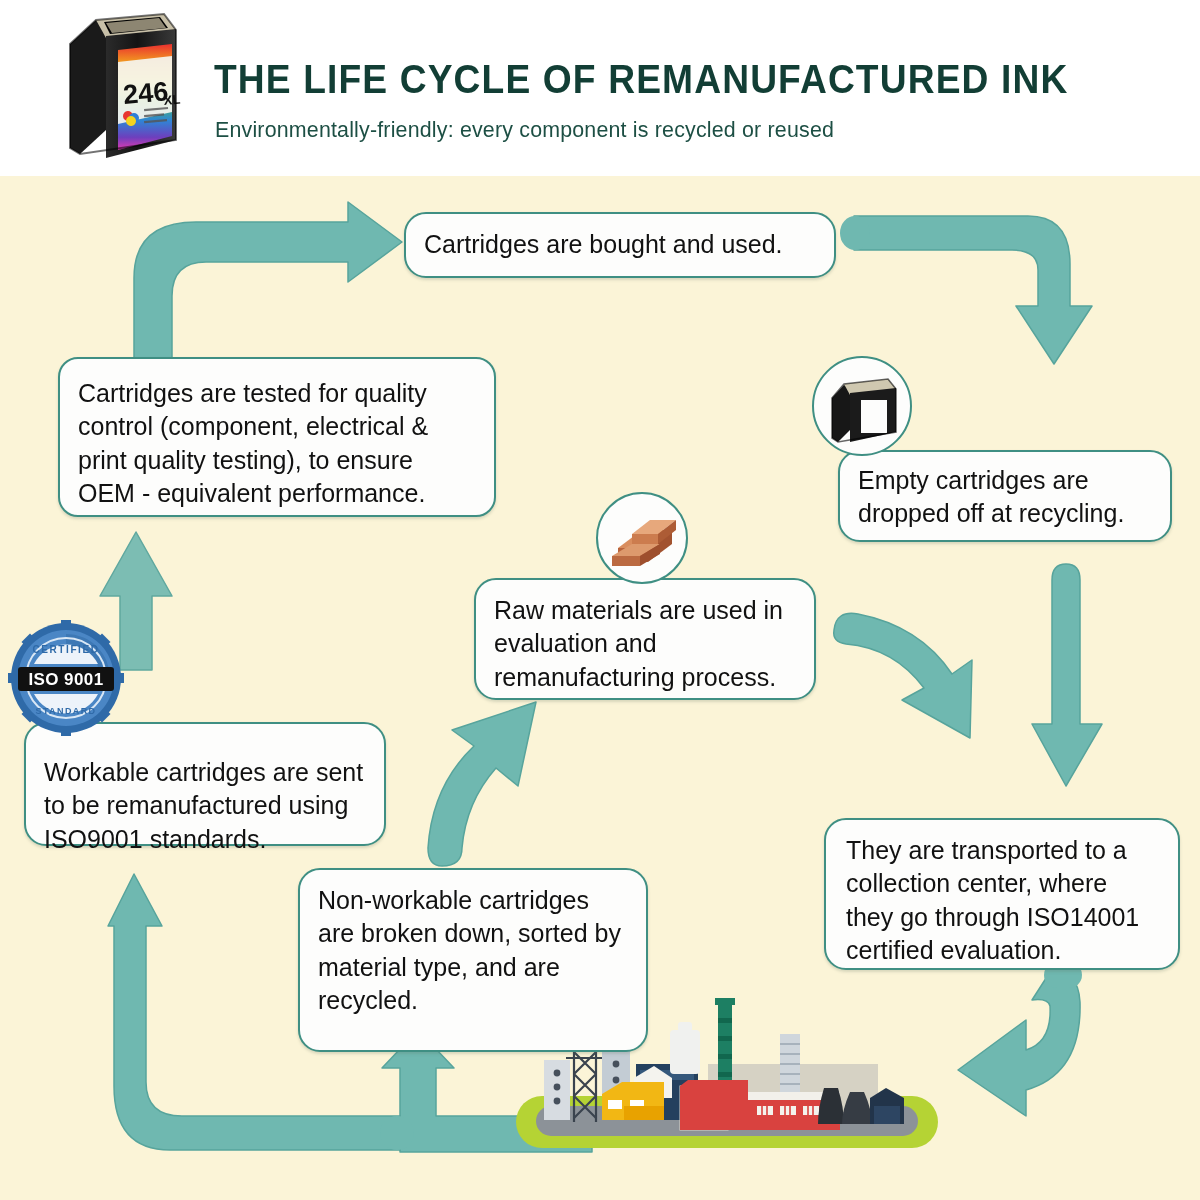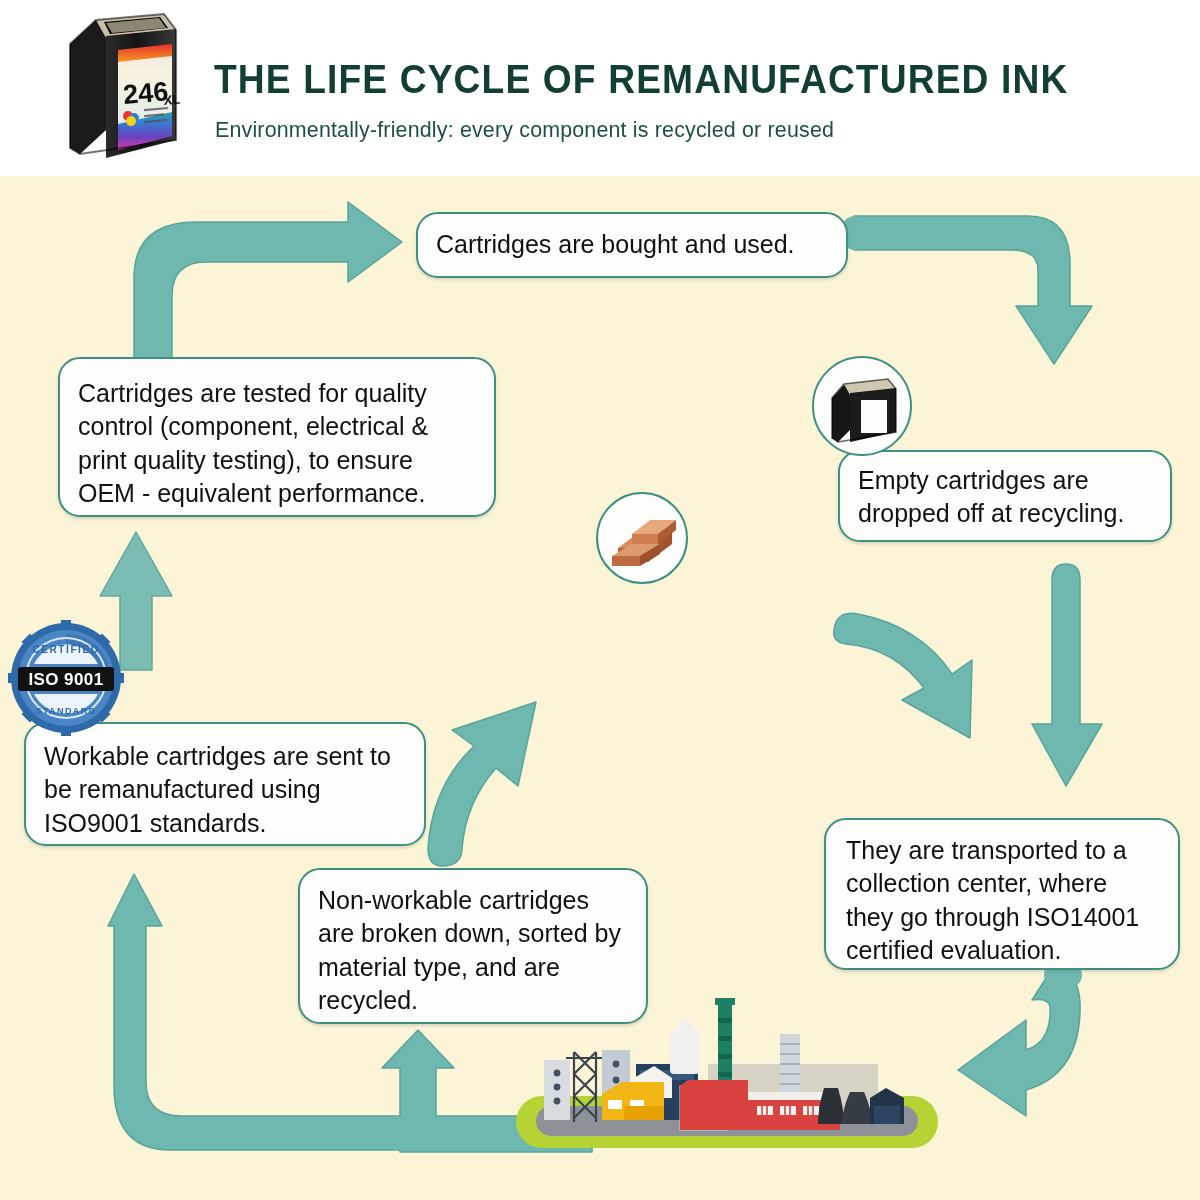--- a/index.html
+++ b/index.html
@@ -40,21 +40,21 @@
     background:#fdfdfc;
     border:2.5px solid #3f8f83;
     border-radius:22px;
     box-shadow:0 2px 3px rgba(90,110,90,.22);
     color:#111;
     font-size:25px;
     line-height:1.33;
     padding:12px 18px;
     z-index:6;
   }
-  .box.center-txt { display:flex; align-items:center;margin-left:12px; }
+  .box.center-txt { display:flex; align-items:center; }
 
   
   .badge {
     position:absolute; border-radius:50%;
     background:#fdfdfc; border:2.5px solid #3f8f83;
     z-index:9; overflow:hidden;
   }
 
   
   .arrow { position:absolute; z-index:3; }
@@ -327,34 +327,37 @@
 
       <path d="M358 110 L374 100 L392 110 L392 136 L358 136 Z" fill="#22344a"></path>
       <rect x="362" y="118" width="26" height="18" fill="#2d4562"></rect>
     </svg>
   </div>
 
   <div class="box center-txt" style="left:404px; top:212px; width:432px; height:66px;">
     <span>Cartridges are bought and used.</span>
   </div>
 
-  <div class="box" style="left:58px; top:357px; width:438px; height:160px; padding-top:18px;">
+  <div class="box" style="left:58px; top:357px; width:438px; height:160px; padding-top:18px;border-radius:20px;">
     <span>Cartridges are tested for quality control (component, electrical &amp; print quality testing), to ensure OEM - equivalent performance.</span>
   </div>
 
   <div class="box" style="left:838px; top:450px; width:334px; height:92px; ">
     <span>Empty cartridges are dropped off at recycling.</span>
   </div>
 
-
-  <div class="box" style="left:24px; top:722px; width:402px; height:124px; padding-top:16px;">
+  <div class="box" style="left:474px; top:578px; width:342px; height:122px; padding-top:14px;">
+    <span>Raw materials are used in evaluation and remanufacturing process.</span>
+  </div>
+
+  <div class="box" style="left:24px; top:722px; width:362px; height:124px; padding-top:32px;">
     <span>Workable cartridges are sent to be remanufactured using ISO9001 standards.</span>
   </div>
 
   <div class="box" style="left:824px; top:818px; width:356px; height:152px; padding-top:14px;padding-left:20px;">
     <span>They are transported to a collection center, where they go through ISO14001 certified evaluation.</span>
   </div>
 
-  <div class="box" style="left:298px; top:868px; width:350px; height:156px; padding-top:14px;">
+  <div class="box" style="left:298px; top:868px; width:350px; height:184px; padding-top:14px;">
     <span>Non-workable cartridges are broken down, sorted by material type, and are recycled.</span>
   </div>
 
 </div>
 
 </body></html>

